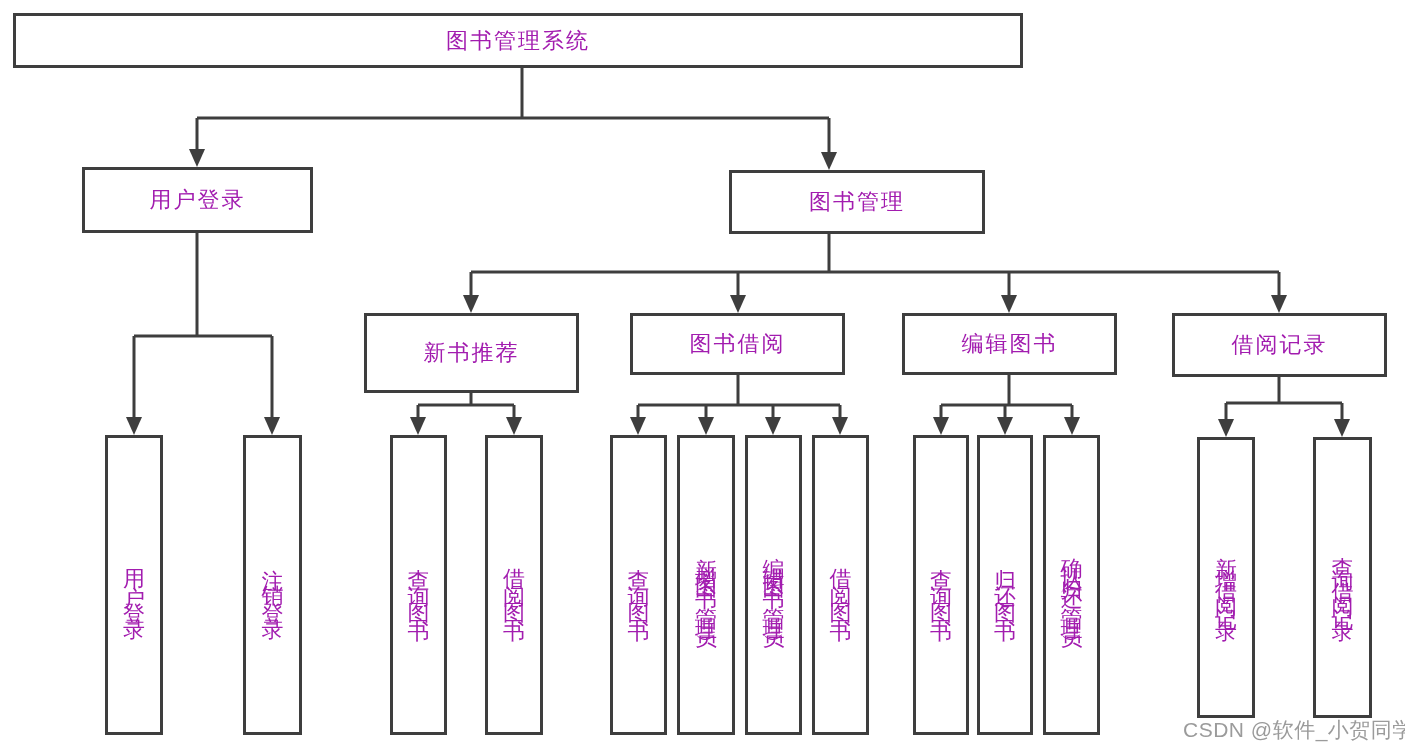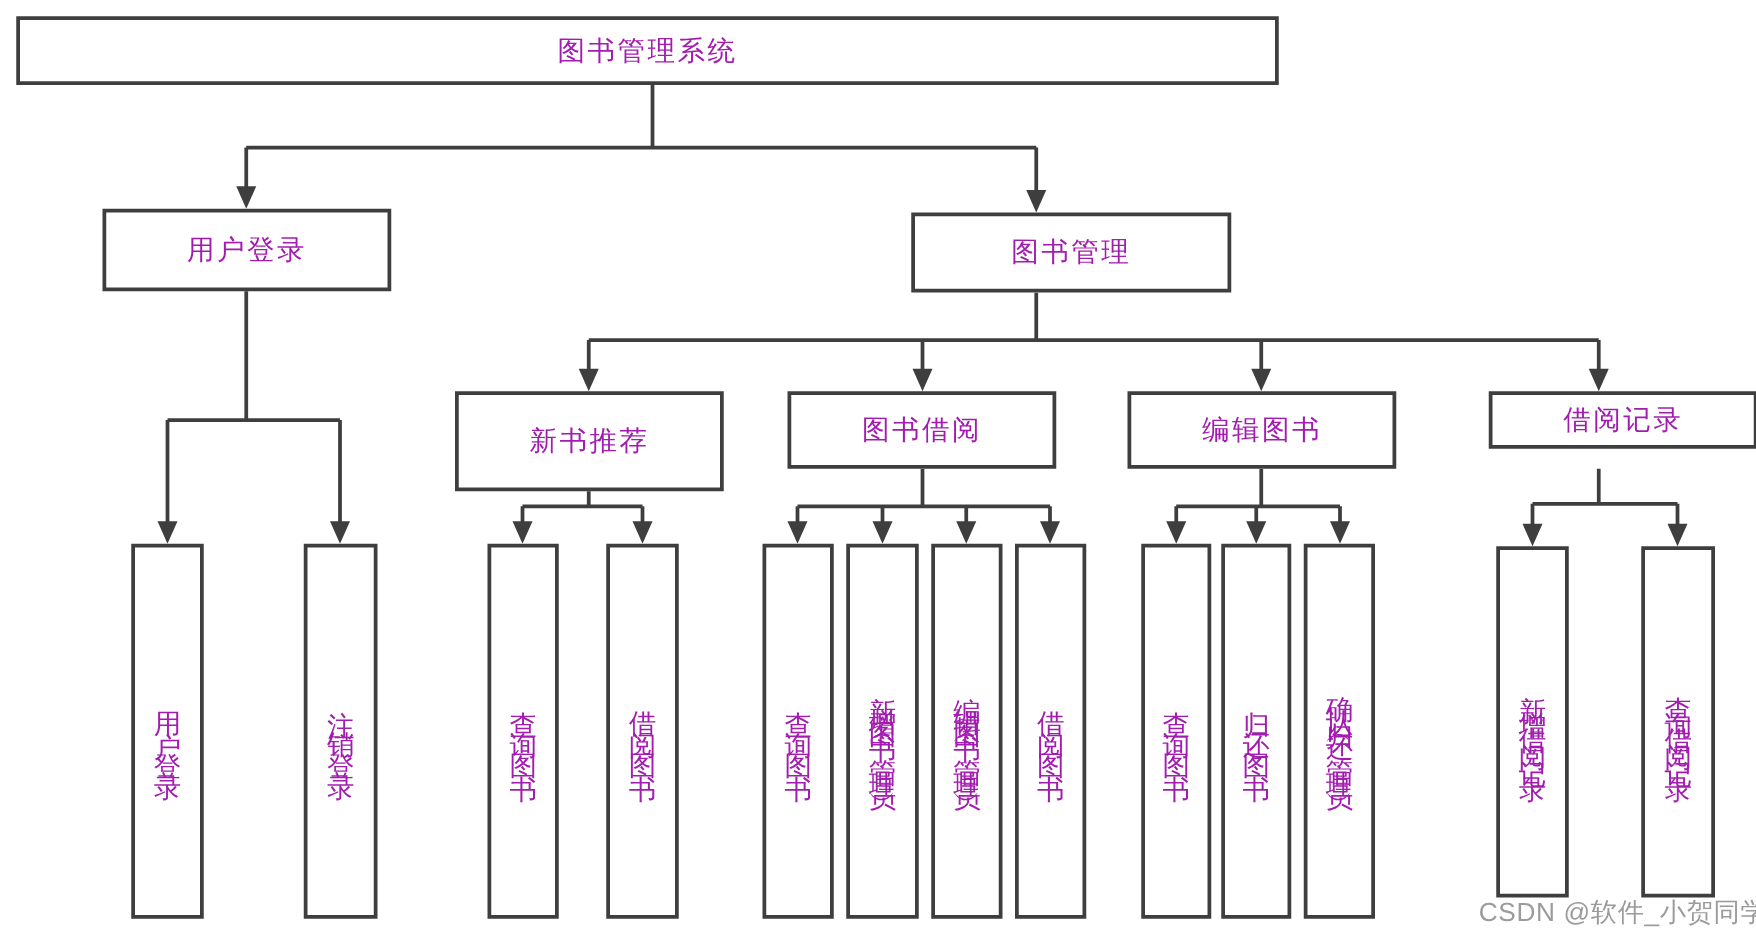--- a/index.html
+++ b/index.html
@@ -96,21 +96,21 @@
   </svg>
 
   <div class="node" style="left:13px; top:13px; width:1010px; height:55px;">图书管理系统</div>
 
   <div class="node" style="left:82px; top:167px; width:231px; height:66px;">用户登录</div>
   <div class="node" style="left:712px; top:170px; width:256px; height:64px;margin-left:17px;">图书管理</div>
 
   <div class="node" style="left:364px; top:313px; width:215px; height:80px;">新书推荐</div>
   <div class="node" style="left:630px; top:313px; width:215px; height:62px;">图书借阅</div>
   <div class="node" style="left:902px; top:313px; width:215px; height:62px;">编辑图书</div>
-  <div class="node" style="left:1172px; top:313px; width:215px; height:46px;margin-left:19px;">借阅记录</div>
+  <div class="node" style="left:1172px; top:313px; width:215px; height:64px;">借阅记录</div>
 
   <div class="node v" style="left:105px; top:435px; width:58px; height:300px;">用户登录</div>
   <div class="node v" style="left:243px; top:435px; width:59px; height:300px;">注销登录</div>
 
   <div class="node v" style="left:390px; top:435px; width:57px; height:300px;">查询图书</div>
   <div class="node v" style="left:485px; top:435px; width:58px; height:300px;">借阅图书</div>
 
   <div class="node v" style="left:610px; top:435px; width:57px; height:300px;">查询图书</div>
   <div class="node v long" style="left:677px; top:435px; width:58px; height:300px;">新增图书（管理员）</div>
   <div class="node v long" style="left:745px; top:435px; width:57px; height:300px;">编辑图书（管理员）</div>

